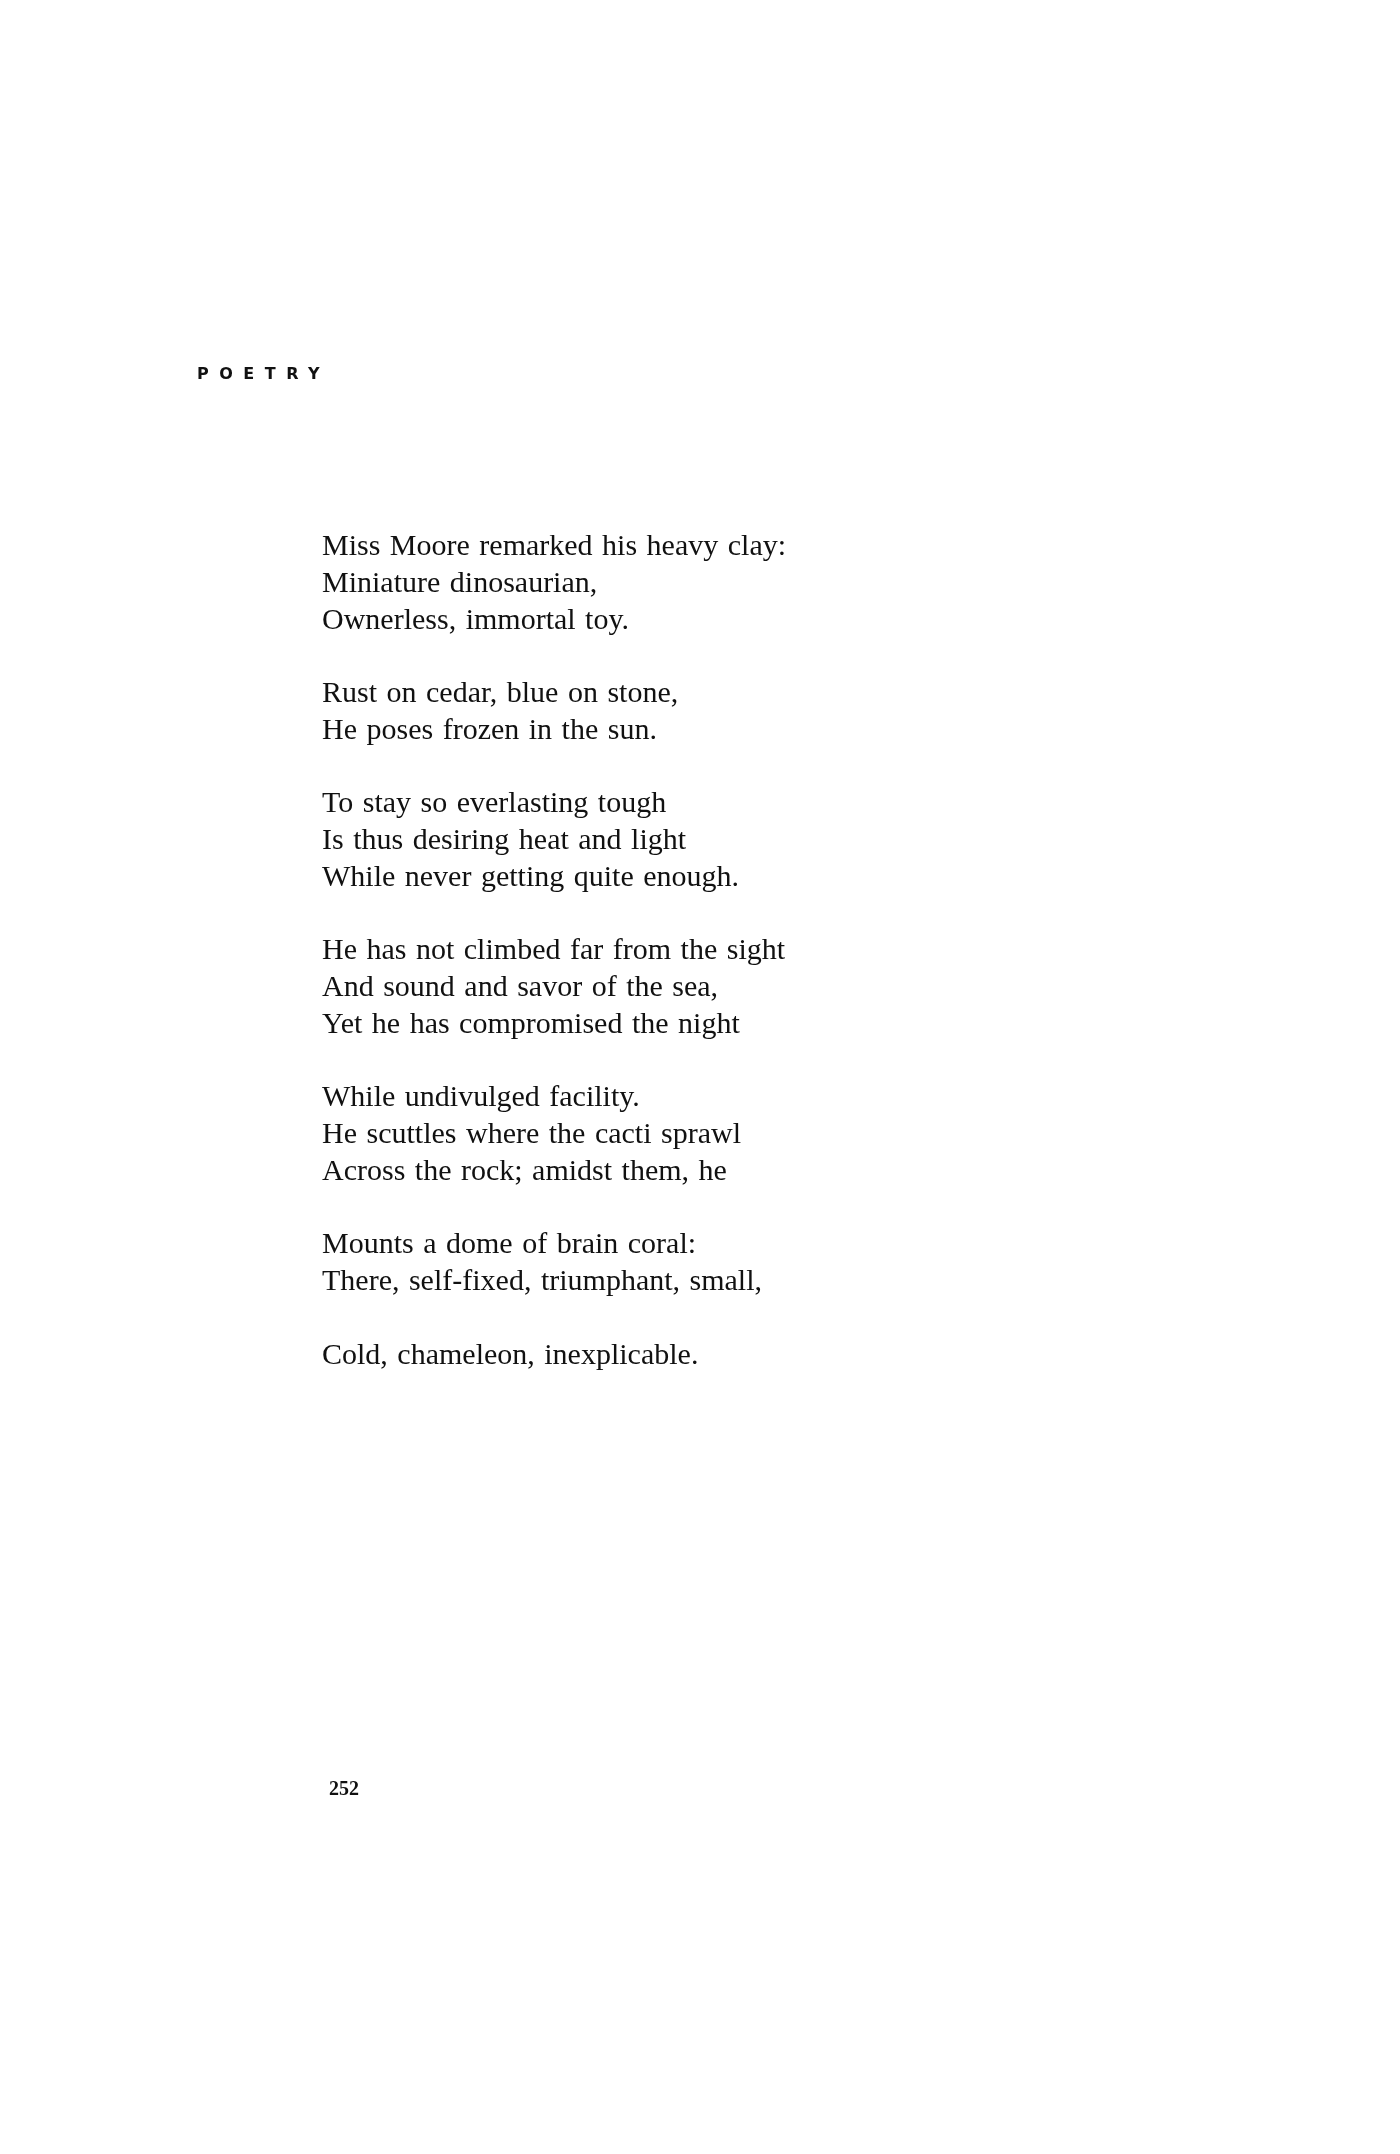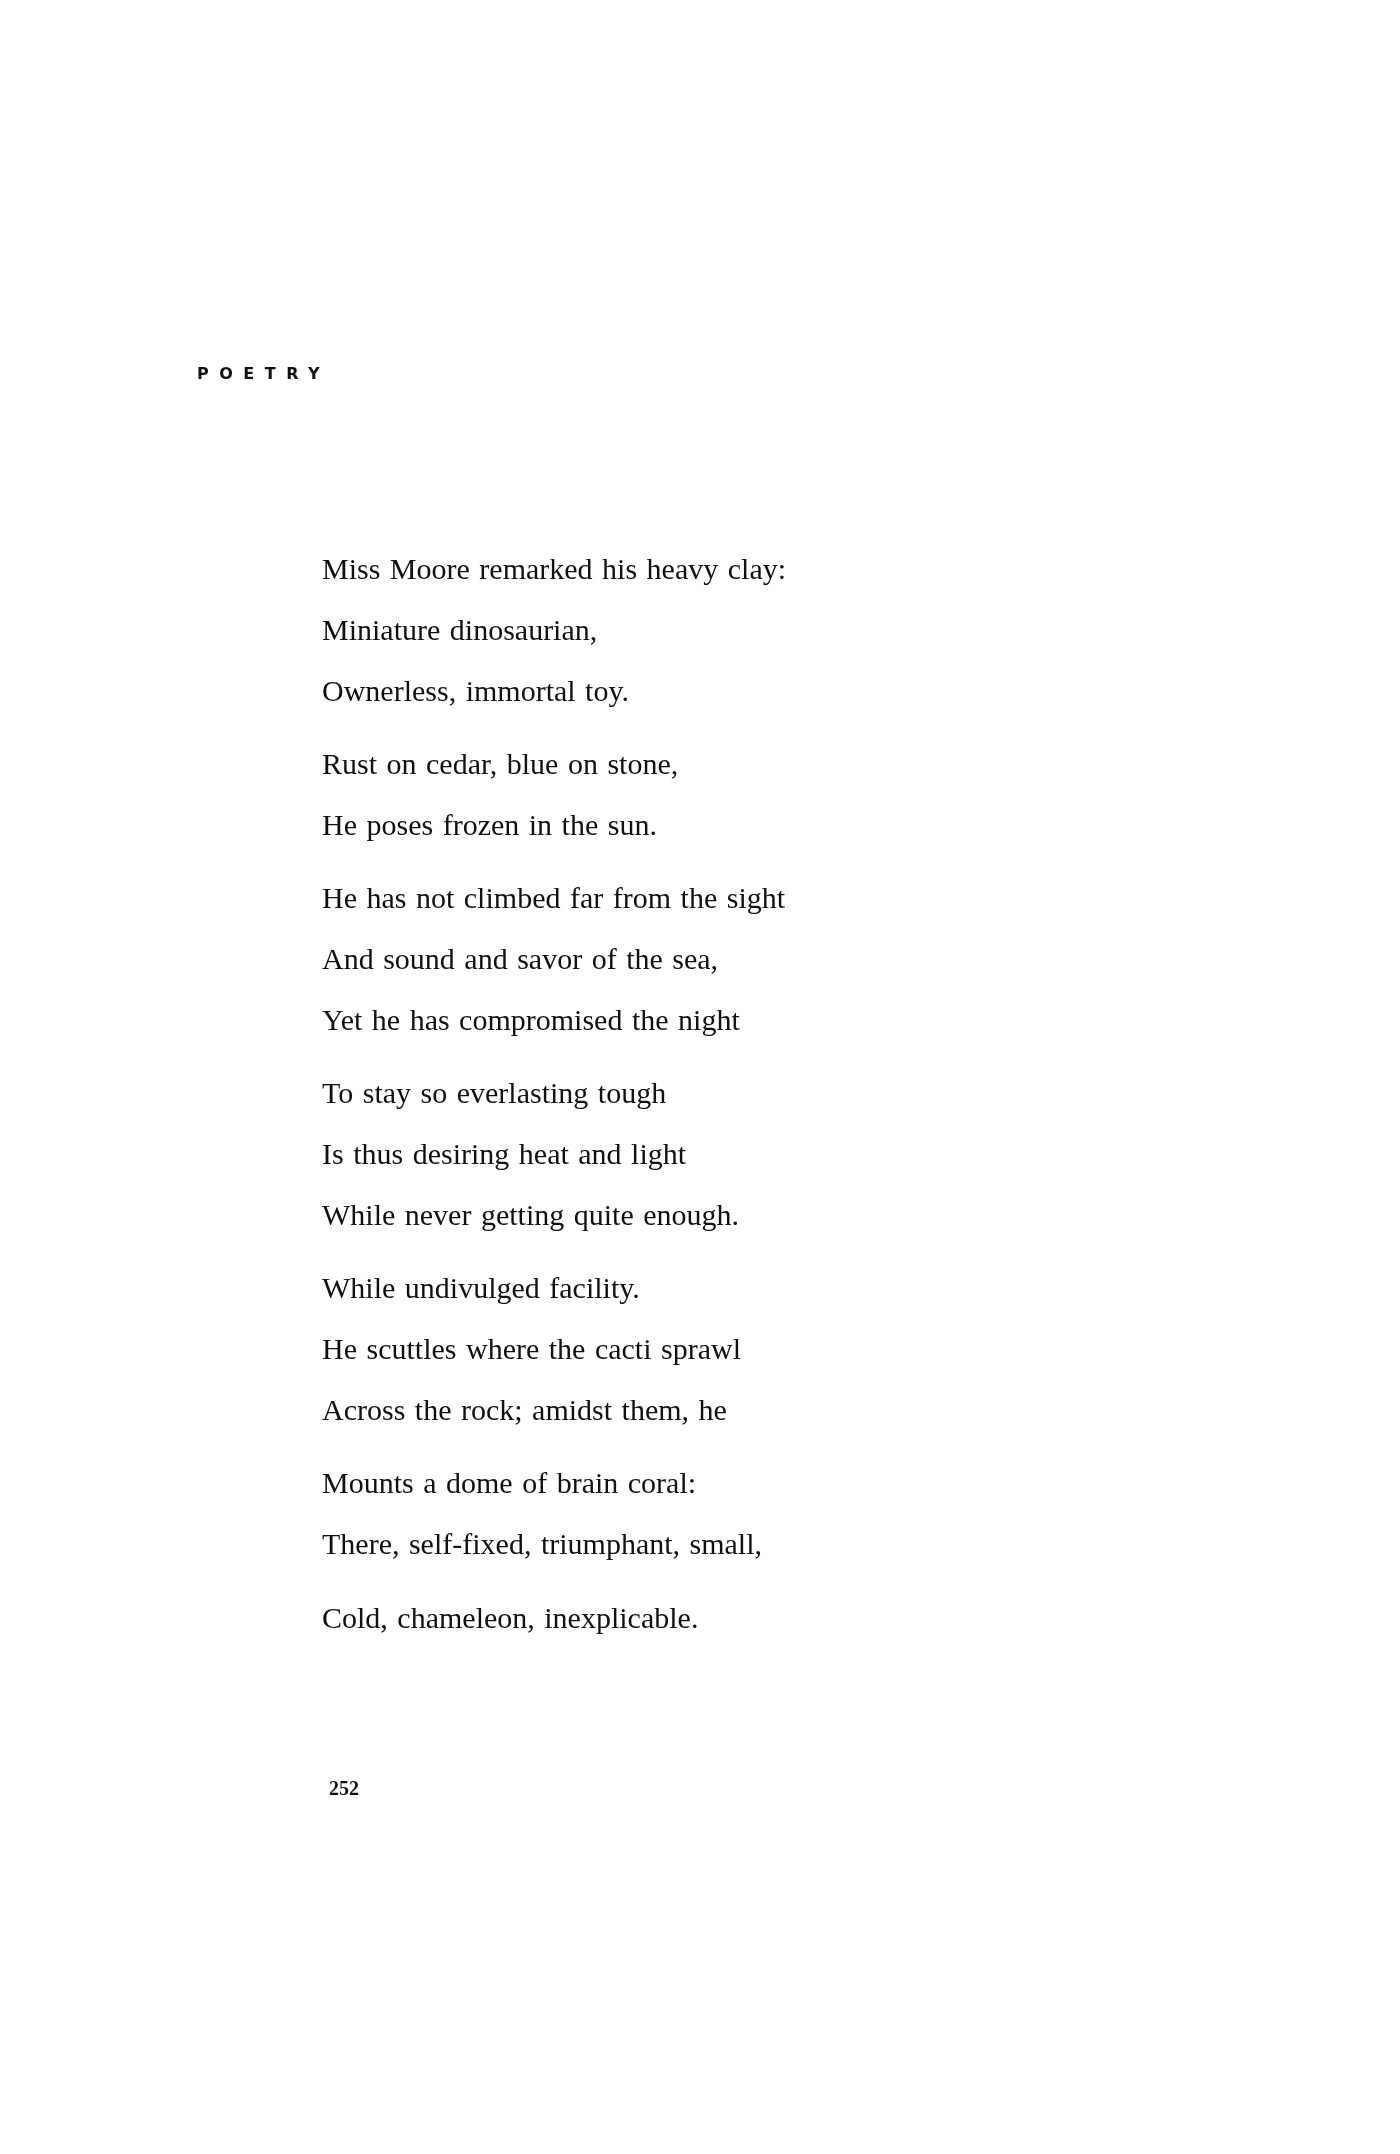--- a/index.html
+++ b/index.html
@@ -36,21 +36,20 @@
   }
   .stanza {
     margin: 0 0 36.75px 0;
   }
   .stanza:last-child {
     margin-bottom: 0;
   }
   .line {
     display: block;
     white-space: pre;
-    margin-top: 24px;
   }
   .page-number {
     position: absolute;
     left: 329px;
     top: 1776px;
     font-family: Liberation Serif, serif;
     font-weight: bold;
     font-size: 20px;
     line-height: 24px;
     margin: 0;
@@ -65,28 +64,28 @@
   <div class="stanza">
     <span class="line">Miss Moore remarked his heavy clay:</span>
     <span class="line">Miniature dinosaurian,</span>
     <span class="line">Ownerless, immortal toy.</span>
   </div>
   <div class="stanza">
     <span class="line">Rust on cedar, blue on stone,</span>
     <span class="line">He poses frozen in the sun.</span>
   </div>
   <div class="stanza">
+    <span class="line">To stay so everlasting tough</span>
+    <span class="line">Is thus desiring heat and light</span>
+    <span class="line">While never getting quite enough.</span>
+  </div>
+  <div class="stanza">
     <span class="line">He has not climbed far from the sight</span>
     <span class="line">And sound and savor of the sea,</span>
     <span class="line">Yet he has compromised the night</span>
-  </div>
-  <div class="stanza">
-    <span class="line">To stay so everlasting tough</span>
-    <span class="line">Is thus desiring heat and light</span>
-    <span class="line">While never getting quite enough.</span>
   </div>
   <div class="stanza">
     <span class="line">While undivulged facility.</span>
     <span class="line">He scuttles where the cacti sprawl</span>
     <span class="line">Across the rock; amidst them, he</span>
   </div>
   <div class="stanza">
     <span class="line">Mounts a dome of brain coral:</span>
     <span class="line">There, self-fixed, triumphant, small,</span>
   </div>

